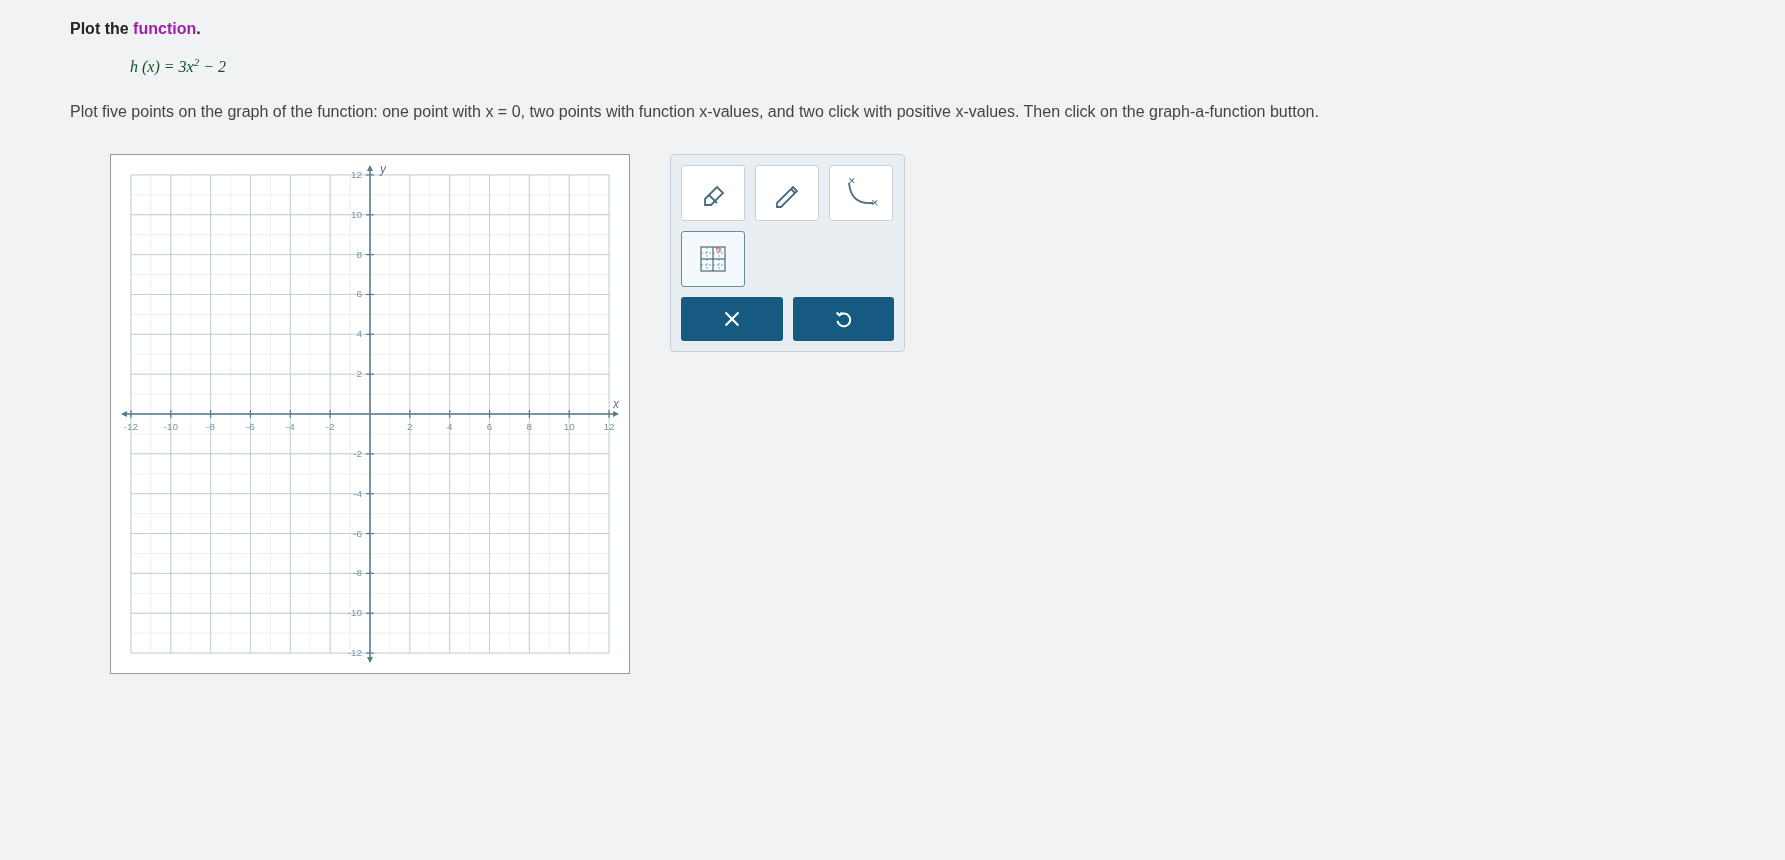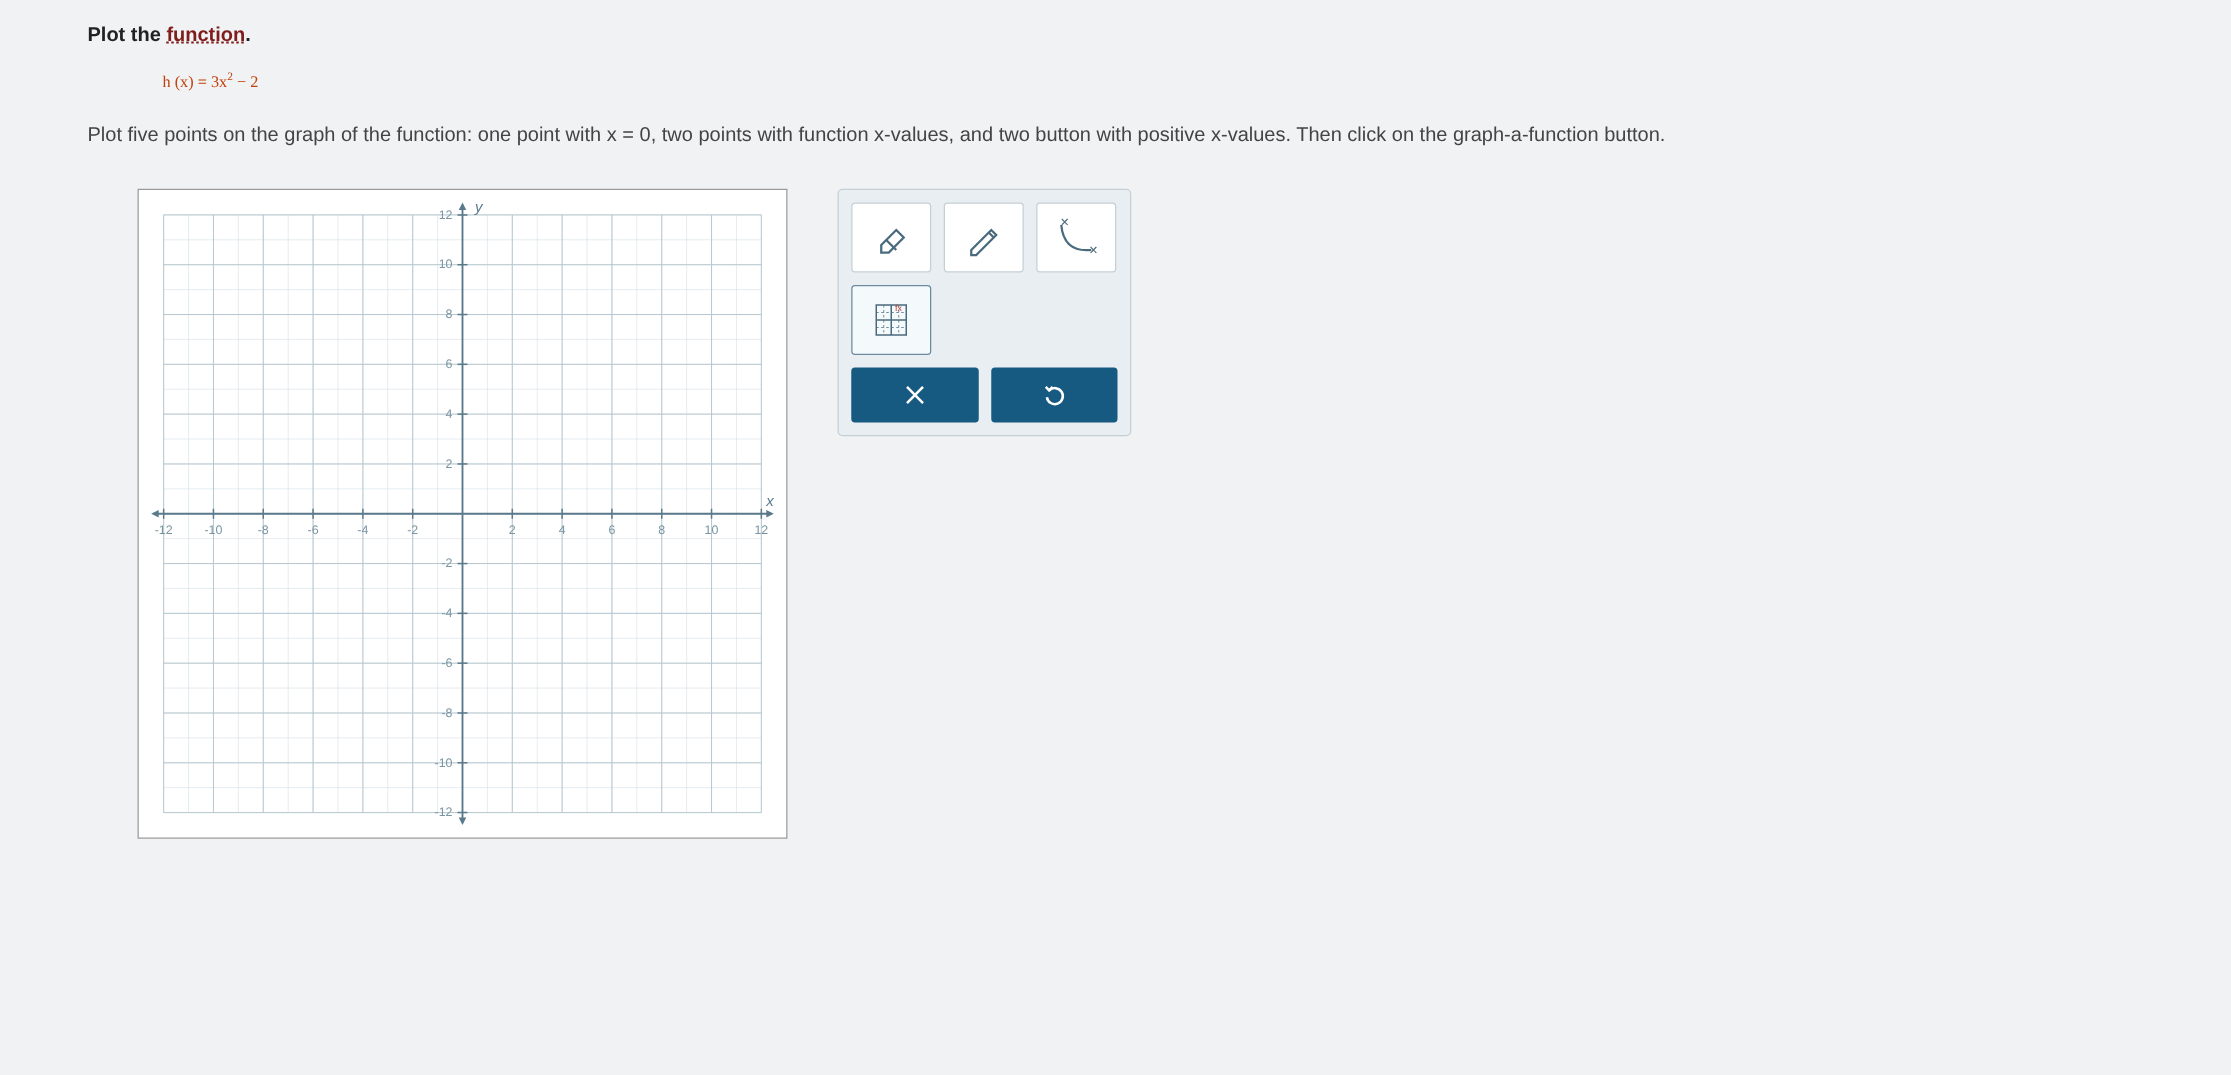--- a/index.html
+++ b/index.html
@@ -6,22 +6,22 @@
   body {
     font-family: Arial, sans-serif;
     background: #f0f2f3;
     color: #333;
     padding: 20px 40px 40px 70px;
     font-size: 16px;
     width: 1785px;
   }
   .prompt-line { margin-bottom: 18px; color: #444; }
   .prompt-line b { font-weight: bold; color: #222; }
-  .underline { text-decoration: underline; text-decoration-style: dotted; color: #7f1d1d; }
-  .equation { margin: 0 0 24px 60px; font-family: 'Times New Roman', serif; font-size: 13px; color: #c2410c; }
+  .underline { text-decoration-style: dotted; color: #a21caf; }
+  .equation { margin: 0 0 24px 60px; font-family: 'Times New Roman', serif; font-style: italic; font-size: 16px; color: #14532d; }
   .equation sup { font-size: 0.7em; }
   .instructions { margin-bottom: 30px; color: #444; line-height: 1.5; }
   .instructions .italic-x { }
   .work-area { display: flex; gap: 40px; margin-left: 40px; align-items: flex-start; }
   .graph-box {
     background: #fff;
     border: 1px solid #999;
     width: 520px;
     height: 520px;
   }
@@ -61,21 +61,21 @@
 
 <div class="prompt-line">
   <b>Plot the </b><b><span class="underline">function</span></b><b>.</b>
 </div>
 
 <div class="equation">
   <span>h (x)</span> = <span>3x</span><sup>2</sup><span> − 2</span>
 </div>
 
 <div class="instructions">
-  <span>Plot five points on the graph of the function: one point with </span><span class="italic-x">x = 0</span><span>, two points with function </span><span class="italic-x">x</span><span>-values, and two button with positive </span><span class="italic-x">x</span><span>-values. Then click on the graph-a-function button.</span>
+  <span>Plot five points on the graph of the function: one point with </span><span class="italic-x">x = 0</span><span>, two points with function </span><span class="italic-x">x</span><span>-values, and two click with positive </span><span class="italic-x">x</span><span>-values. Then click on the graph-a-function button.</span>
 </div>
 
 <div class="work-area">
   <div class="graph-box">
     <svg viewBox="0 0 520 520">
       <g id="grid">
           <line x1="20" x2="20" y1="20" y2="500" stroke="#d5e0e6" stroke-width="0.5"></line>
           <line y1="500" y2="500" x1="20" x2="500" stroke="#d5e0e6" stroke-width="0.5"></line>
           <line x1="40" x2="40" y1="20" y2="500" stroke="#d5e0e6" stroke-width="0.5"></line>
           <line y1="480" y2="480" x1="20" x2="500" stroke="#d5e0e6" stroke-width="0.5"></line>

